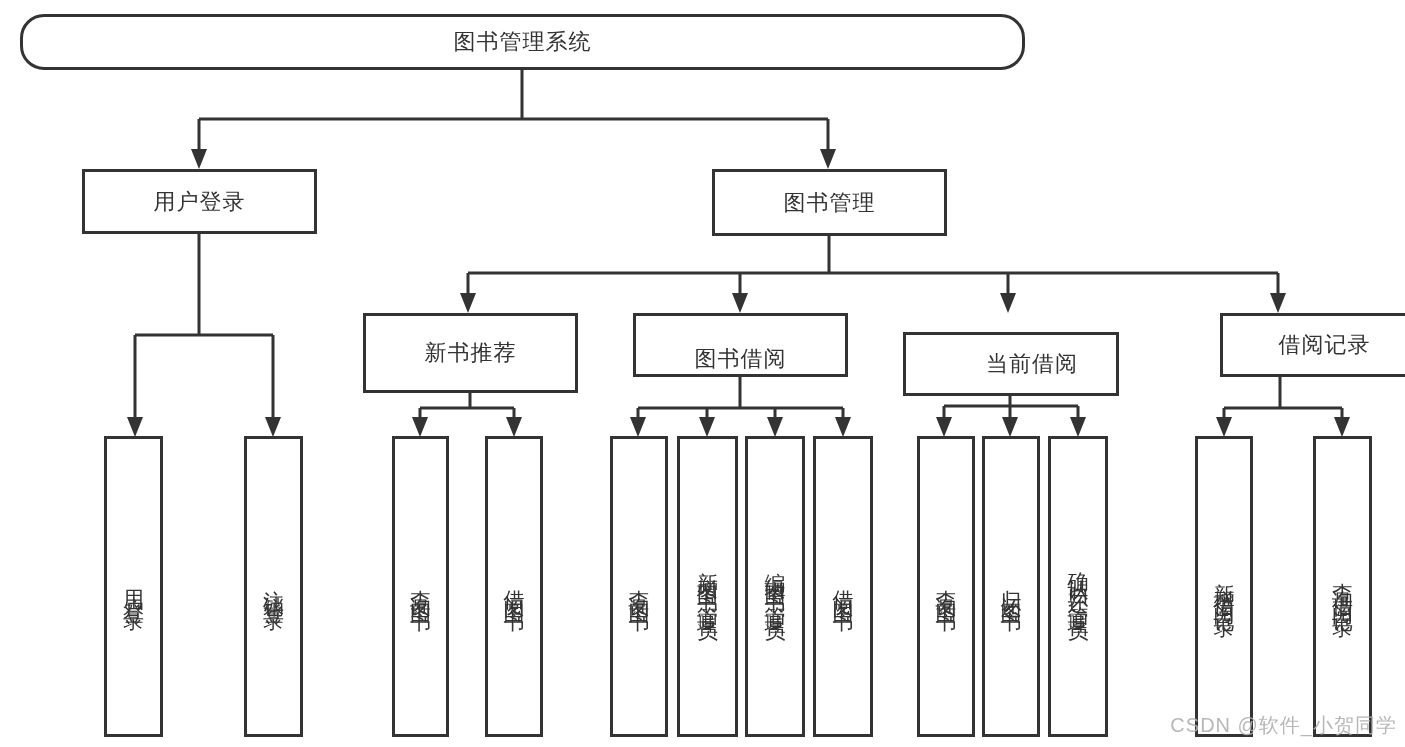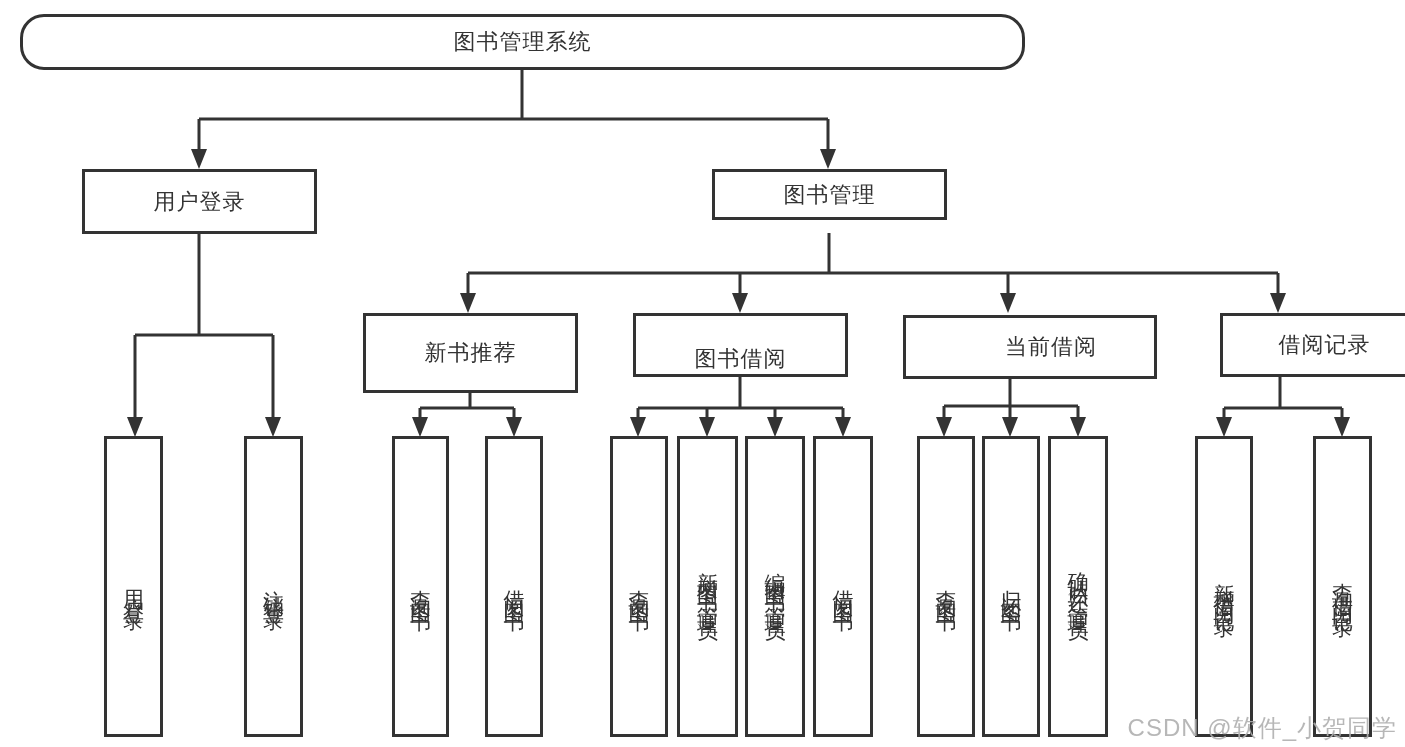--- a/index.html
+++ b/index.html
@@ -35,46 +35,46 @@
     writing-mode: vertical-rl;
     text-orientation: mixed;
     font-size: 21px;
     letter-spacing: 7px;
     white-space: nowrap;
   }
   
   #root-box      { left: 20px;   top: 14px;  width: 1005px; height: 56px; border-radius: 24px; }
   
   #box-user-login{ left: 82px;   top: 169px; width: 235px;  height: 65px; }
-  #box-book-mgmt { left: 712px;  top: 169px; width: 235px;  height: 51px; text-align: center; }
+  #box-book-mgmt { left: 712px;  top: 169px; width: 235px;  height: 67px; text-align: center; }
   
   #box-new-book    { left: 363px;  top: 313px; width: 215px; height: 80px; }
   #box-book-borrow { left: 633px;  top: 313px; width: 215px; height: 64px; align-items: flex-end; }
-  #box-current     { left: 903px;  top: 315px; width: 254px; height: 64px; padding-left: 42px; }
+  #box-current     { left: 903px;  top: 332px; width: 216px; height: 64px; padding-left: 42px; }
   #box-record      { left: 1173px; top: 313px; width: 209px; height: 64px; margin-left: 47px; }
   
   .leaf { top: 436px; height: 301px; }
   #leaf-0  { left: 104px;  width: 59px; }
   #leaf-1  { left: 244px;  width: 59px; }
   #leaf-2  { left: 392px;  width: 57px; }
   #leaf-3  { left: 485px;  width: 58px; }
   #leaf-4  { left: 610px;  width: 58px; }
   #leaf-5  { left: 677px;  width: 61px; }
   #leaf-6  { left: 745px;  width: 60px; }
   #leaf-7  { left: 813px;  width: 60px; }
   #leaf-8  { left: 917px;  width: 58px; }
   #leaf-9  { left: 982px;  width: 58px; }
   #leaf-10 { left: 1048px; width: 60px; }
   #leaf-11 { left: 1195px; width: 58px; }
   #leaf-12 { left: 1313px; width: 59px; }
   .watermark {
     position: absolute;
     right: 8px;
     top: 712px;
-    font-size: 24px;
+    font-size: 20px;
     color: rgba(175, 175, 175, 0.9);
     letter-spacing: 1px;
     z-index: 5;
     white-space: nowrap;
   }
 </style>
 </head>
 <body>
 
 <div class="canvas">

